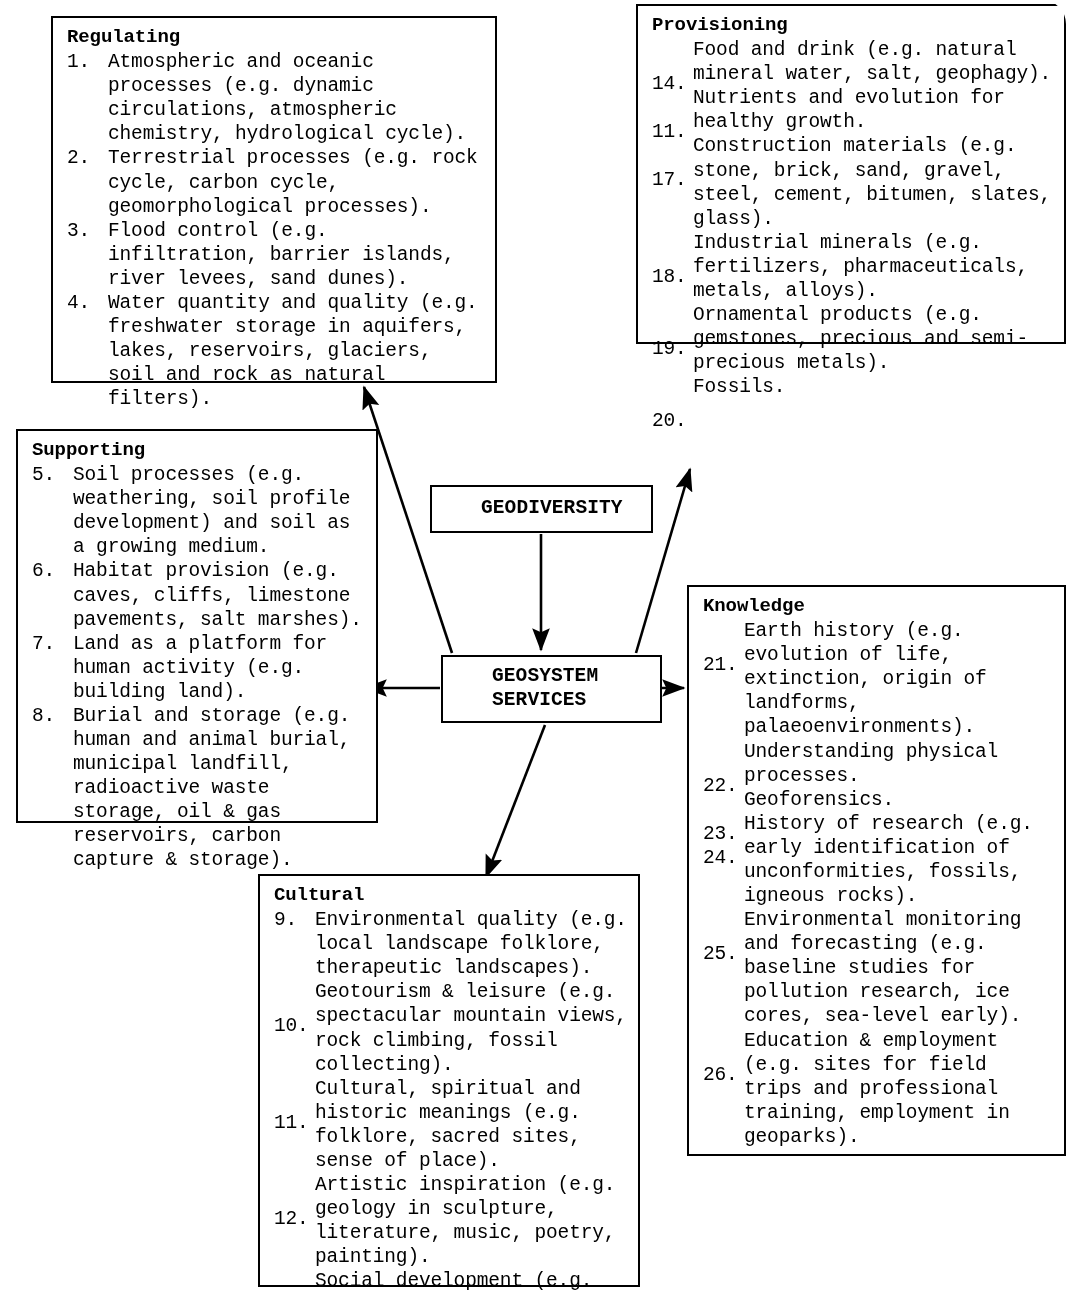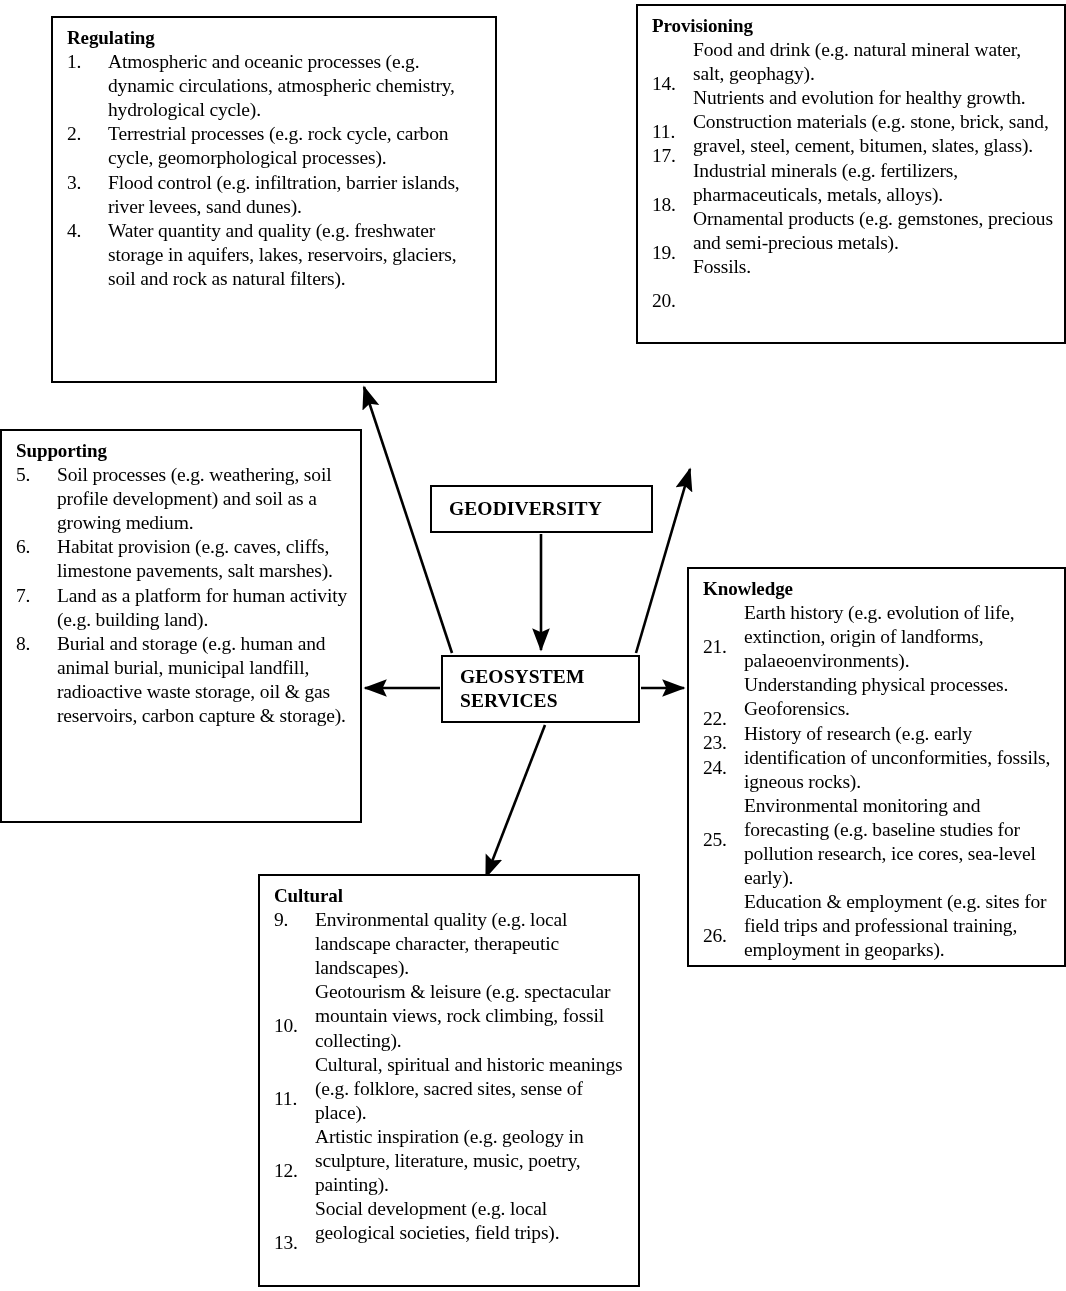--- a/index.html
+++ b/index.html
@@ -5,23 +5,24 @@
   html, body {
     margin: 0;
     padding: 0;
     background: #ffffff;
   }
   #canvas {
     position: relative;
     width: 1066px;
     height: 1291px;
     background: #ffffff;
-    font-family: Liberation Serif, serif;
+    font-family: Liberation Mono, monospace;
     color: #000000;
     overflow: hidden;
+    border-radius: 24px;
   }
   .arrow-layer {
     position: absolute;
     left: 0; top: 0;
     width: 1066px;
     height: 1291px;
     z-index: 1;
   }
   .box {
     position: absolute;
@@ -67,37 +68,38 @@
   }
   
   .center-box {
     position: absolute;
     box-sizing: border-box;
     border: 2.5px solid #000000;
     background: #ffffff;
     z-index: 3;
     display: flex;
     align-items: center;
+    padding-left: 32px;
   }
   .center-label {
     font-weight: bold;
     font-size: 19.5px;
     line-height: 1.22;
     padding-left: 17px;
     letter-spacing: 0.1px;
   }
 
   
   #box-regulating  { left: 51px;  top: 16px;   width: 446px; height: 367px; }
   #box-provisioning{ left: 636px; top: 4px;    width: 430px; height: 340px; }
-  #box-supporting  { left: 0px;   top: 429px;  width: 362px; height: 394px; }
-  #box-knowledge   { left: 687px; top: 567px;  width: 379px; height: 400px; }
+  #box-supporting  { left: 16px;   top: 429px;  width: 362px; height: 394px; }
+  #box-knowledge   { left: 687px; top: 585px;  width: 379px; height: 571px; }
   #box-cultural    { left: 258px; top: 874px;  width: 382px; height: 413px; }
   #box-geodiversity{ left: 430px; top: 485px;  width: 223px; height: 48px;  }
-  #box-geosystem   { left: 441px; top: 655px;  width: 199px; height: 68px;  }
+  #box-geosystem   { left: 441px; top: 655px;  width: 221px; height: 68px;  }
 </style>
 </head>
 <body>
 
 <div id="canvas">
 
   <svg class="arrow-layer" viewBox="0 0 1066 1291" width="1066" height="1291" xmlns="http://www.w3.org/2000/svg">
     <defs>
       <marker id="ah" markerWidth="10" markerHeight="10" refX="8.4" refY="3.4" orient="auto" markerUnits="strokeWidth">
         <path d="M0,0 L9,3.4 L0,6.8 L1.6,3.4 z" fill="#000000"></path>
@@ -228,21 +230,21 @@
       </ol>
     </div>
   </div>
 
   <div class="box" id="box-cultural">
     <div class="box-inner">
       <div class="cat-title">Cultural</div>
       <ol class="items">
         <li>
           <span class="num">9.</span>
-          <span>Environmental quality (e.g. local landscape character, therapeutic landscapes).</span>
+          <span>Environmental quality (e.g. local landscape folklore, therapeutic landscapes).</span>
         </li>
         <li>
           <span class="num wide">10.</span>
           <span>Geotourism &amp; leisure (e.g. spectacular mountain views, rock climbing, fossil collecting).</span>
         </li>
         <li>
           <span class="num wide">11.</span>
           <span>Cultural, spiritual and historic meanings (e.g. folklore, sacred sites, sense of place).</span>
         </li>
         <li>

